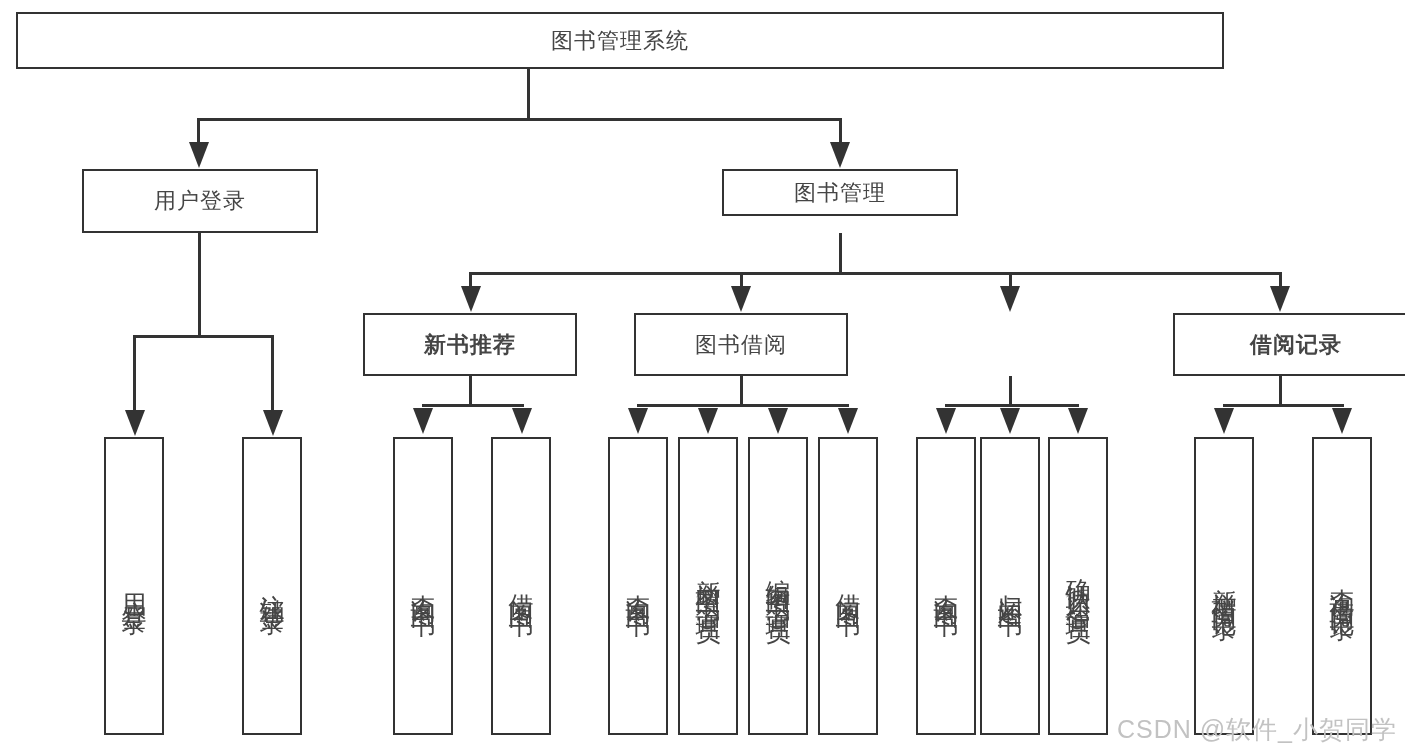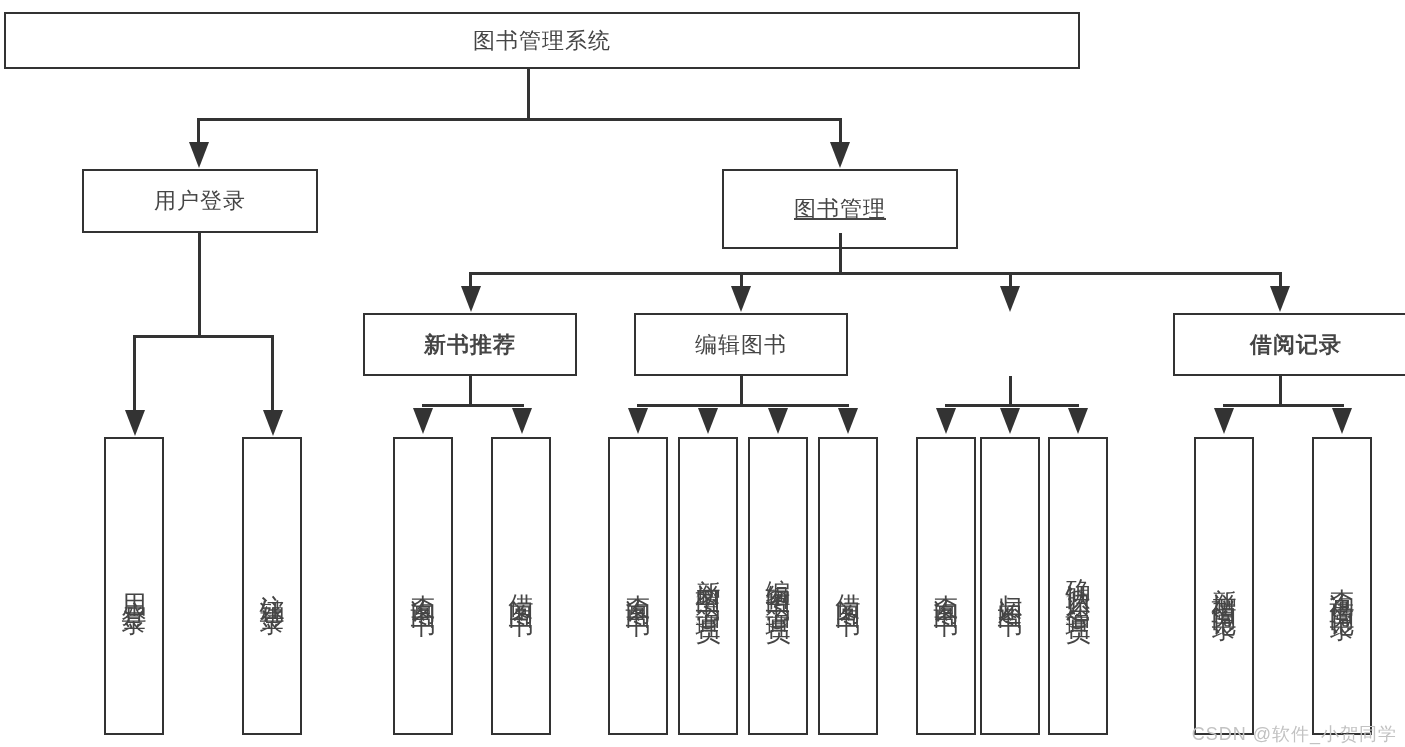--- a/index.html
+++ b/index.html
@@ -44,47 +44,47 @@
     width: 0;
     height: 0;
     border-left: 10px solid transparent;
     border-right: 10px solid transparent;
     border-top: 26px solid #333333;
   }
   .watermark {
     position: absolute;
     right: 8px;
     bottom: 1px;
-    font-size: 18px;
+    font-size: 25px;
     color: #c2c2c2;
     letter-spacing: 1px;
     z-index: 5;
     white-space: nowrap;
   }
 </style>
 </head>
 <body>
 
 <div class="canvas">
 
-  <div class="box" style="left:4px; top:12px; width:1076px; height:57px;align-items:center;">
+  <div class="box" style="left:16px; top:12px; width:1208px; height:57px;align-items:center;">
     <span>图书管理系统</span>
   </div>
 
   <div class="vline" style="left:527px; top:68px; height:53px;"></div>
   <div class="hline" style="left:197px; top:118px; width:645px;"></div>
   <div class="vline" style="left:197px; top:118px; height:28px;"></div>
   <div class="arrow" style="left:189px; top:142px;"></div>
   <div class="vline" style="left:839px; top:118px; height:28px;"></div>
   <div class="arrow" style="left:830px; top:142px;"></div>
 
   <div class="box" style="left:82px; top:169px; width:236px; height:64px;">
     <span>用户登录</span>
   </div>
-  <div class="box" style="left:722px; top:169px; width:236px; height:80px;text-decoration:underline;">
+  <div class="box" style="left:722px; top:169px; width:236px; height:47px;">
     <span>图书管理</span>
   </div>
 
   <div class="vline" style="left:198px; top:233px; height:105px;"></div>
   <div class="hline" style="left:133px; top:335px; width:141px;"></div>
   <div class="vline" style="left:133px; top:335px; height:78px;"></div>
   <div class="arrow" style="left:125px; top:410px;"></div>
   <div class="vline" style="left:271px; top:335px; height:78px;"></div>
   <div class="arrow" style="left:263px; top:410px;"></div>
 
@@ -96,21 +96,21 @@
   <div class="arrow" style="left:731px; top:286px;"></div>
   <div class="vline" style="left:1009px; top:272px; height:16px;"></div>
   <div class="arrow" style="left:1000px; top:286px;"></div>
   <div class="vline" style="left:1279px; top:272px; height:16px;"></div>
   <div class="arrow" style="left:1270px; top:286px;"></div>
 
   <div class="box" style="left:363px; top:313px; width:214px; height:63px;font-weight:bold;">
     <span>新书推荐</span>
   </div>
   <div class="box" style="left:634px; top:313px; width:214px; height:63px;">
-    <span>编辑图书</span>
+    <span>图书借阅</span>
   </div>
   <div class="box" style="left:1173px; top:313px; width:246px; height:63px;font-weight:bold;">
     <span>借阅记录</span>
   </div>
 
   <div class="vline" style="left:469px; top:376px; height:31px;"></div>
   <div class="hline" style="left:422px; top:404px; width:102px;"></div>
   <div class="arrow" style="left:413px; top:408px;"></div>
   <div class="arrow" style="left:512px; top:408px;"></div>
 

